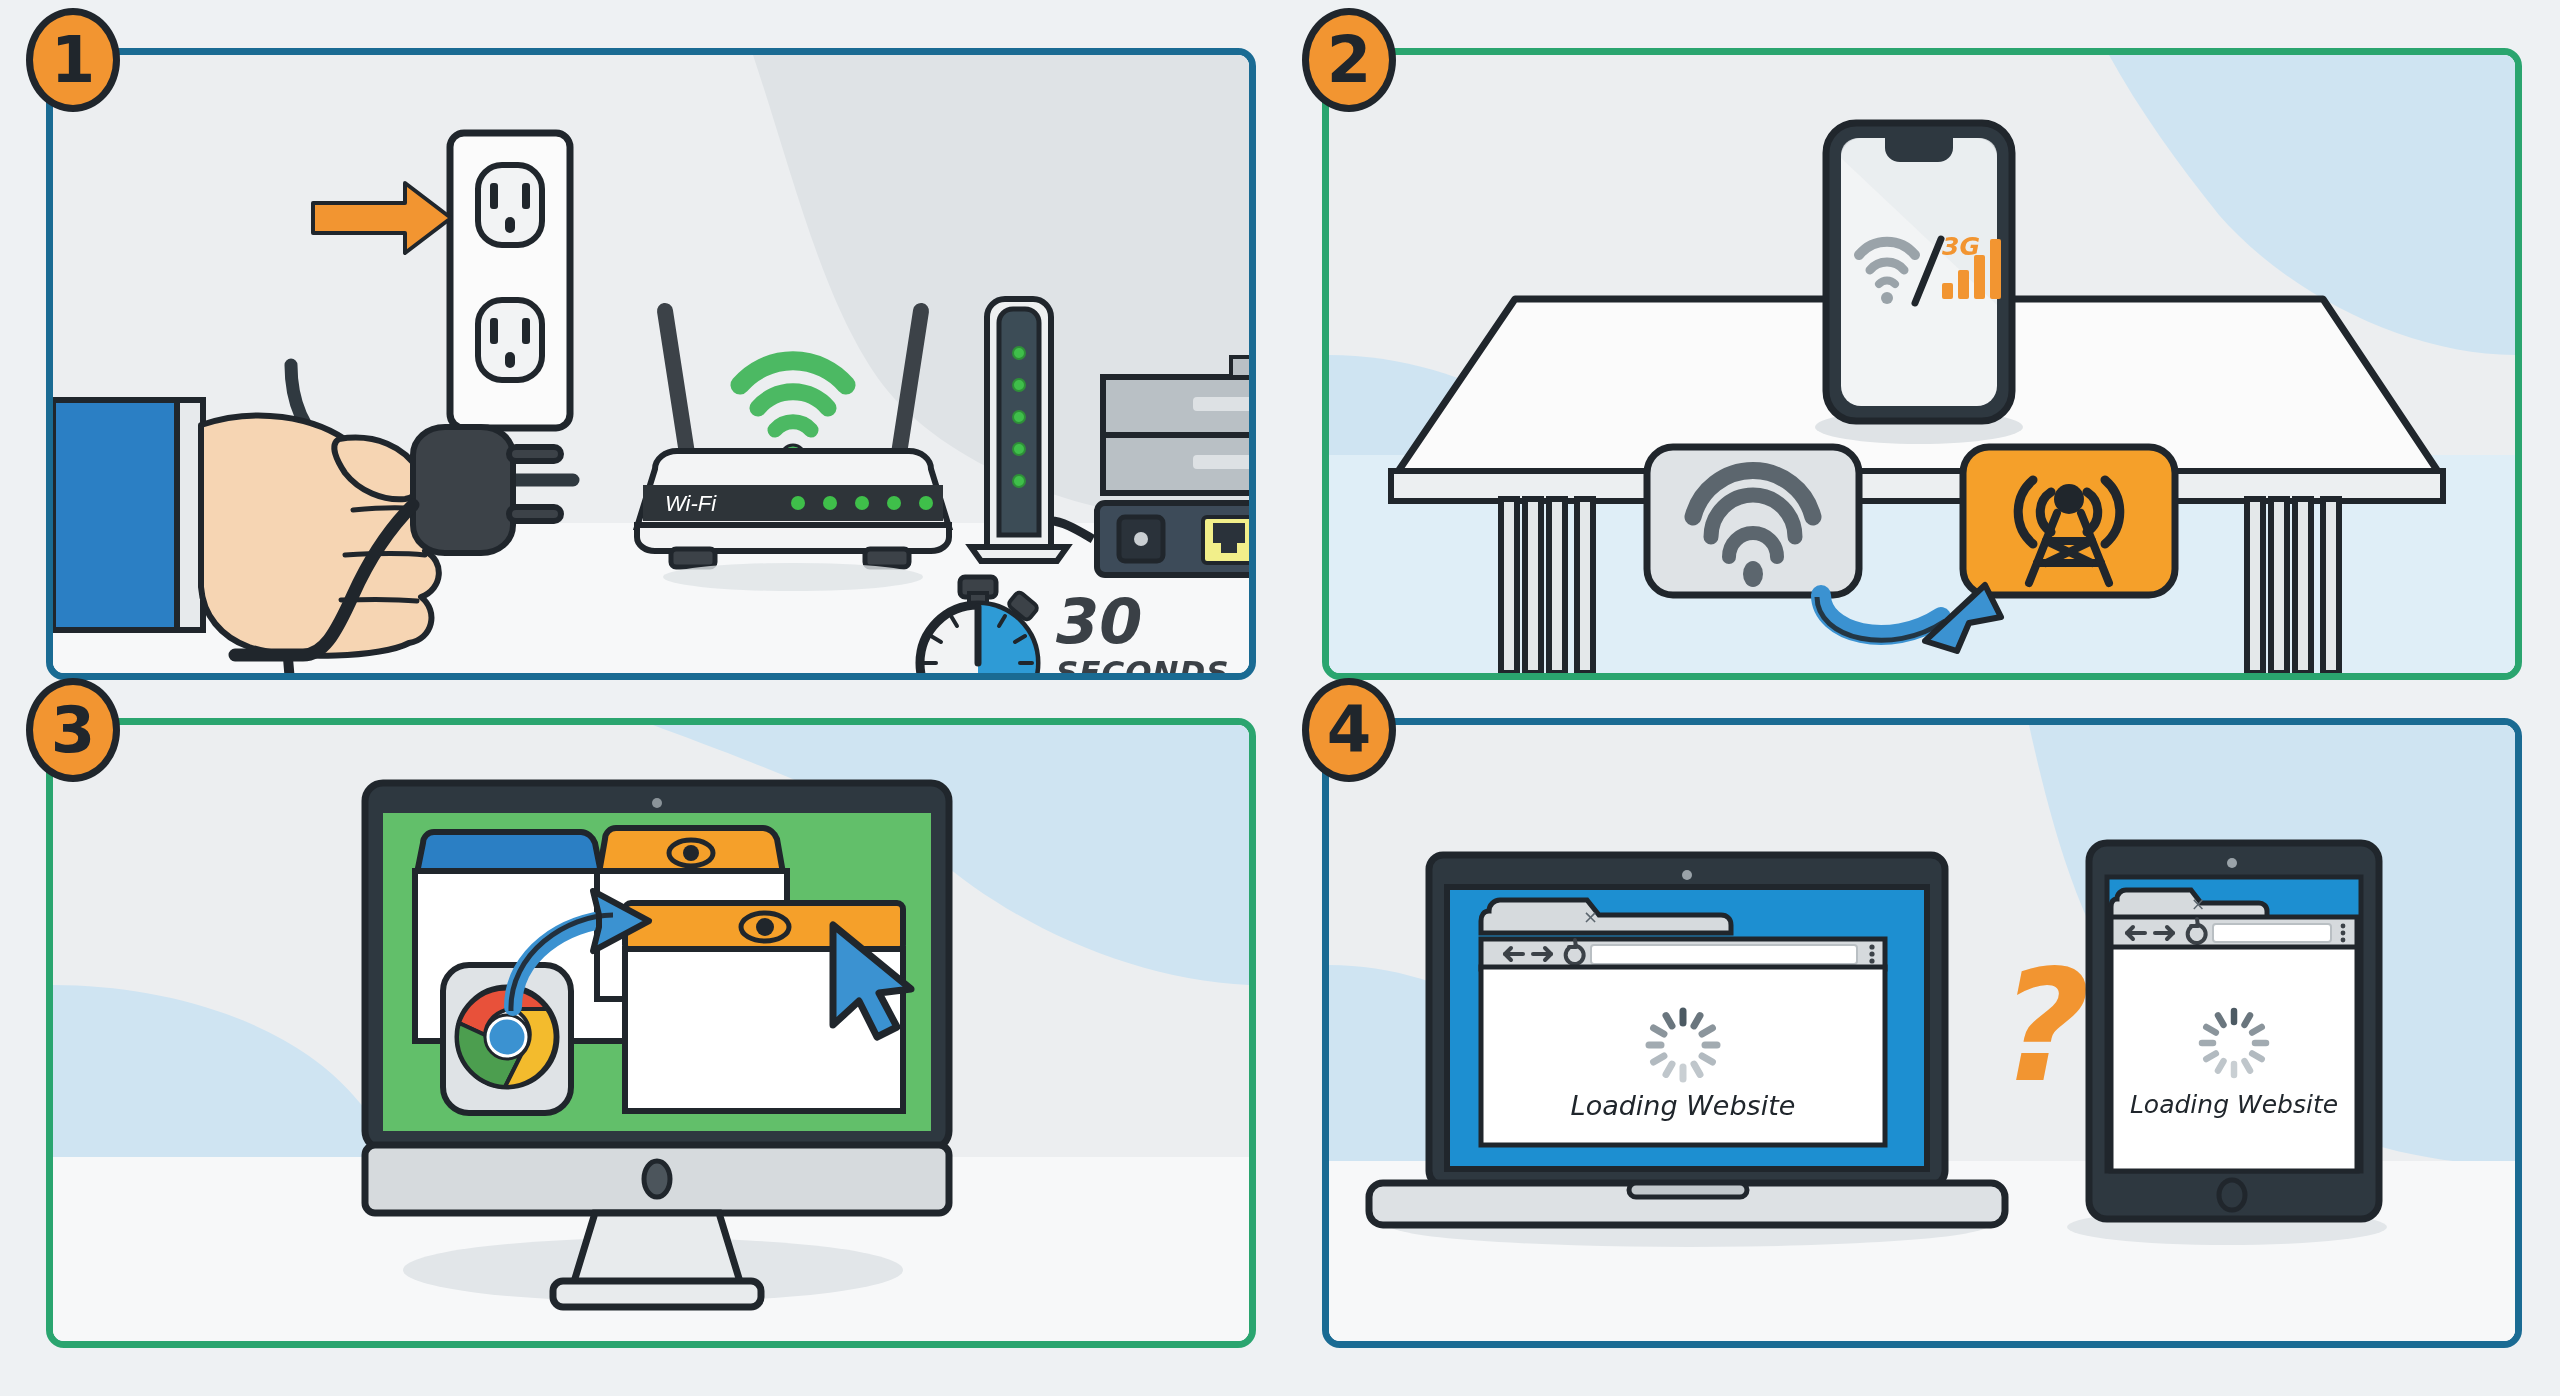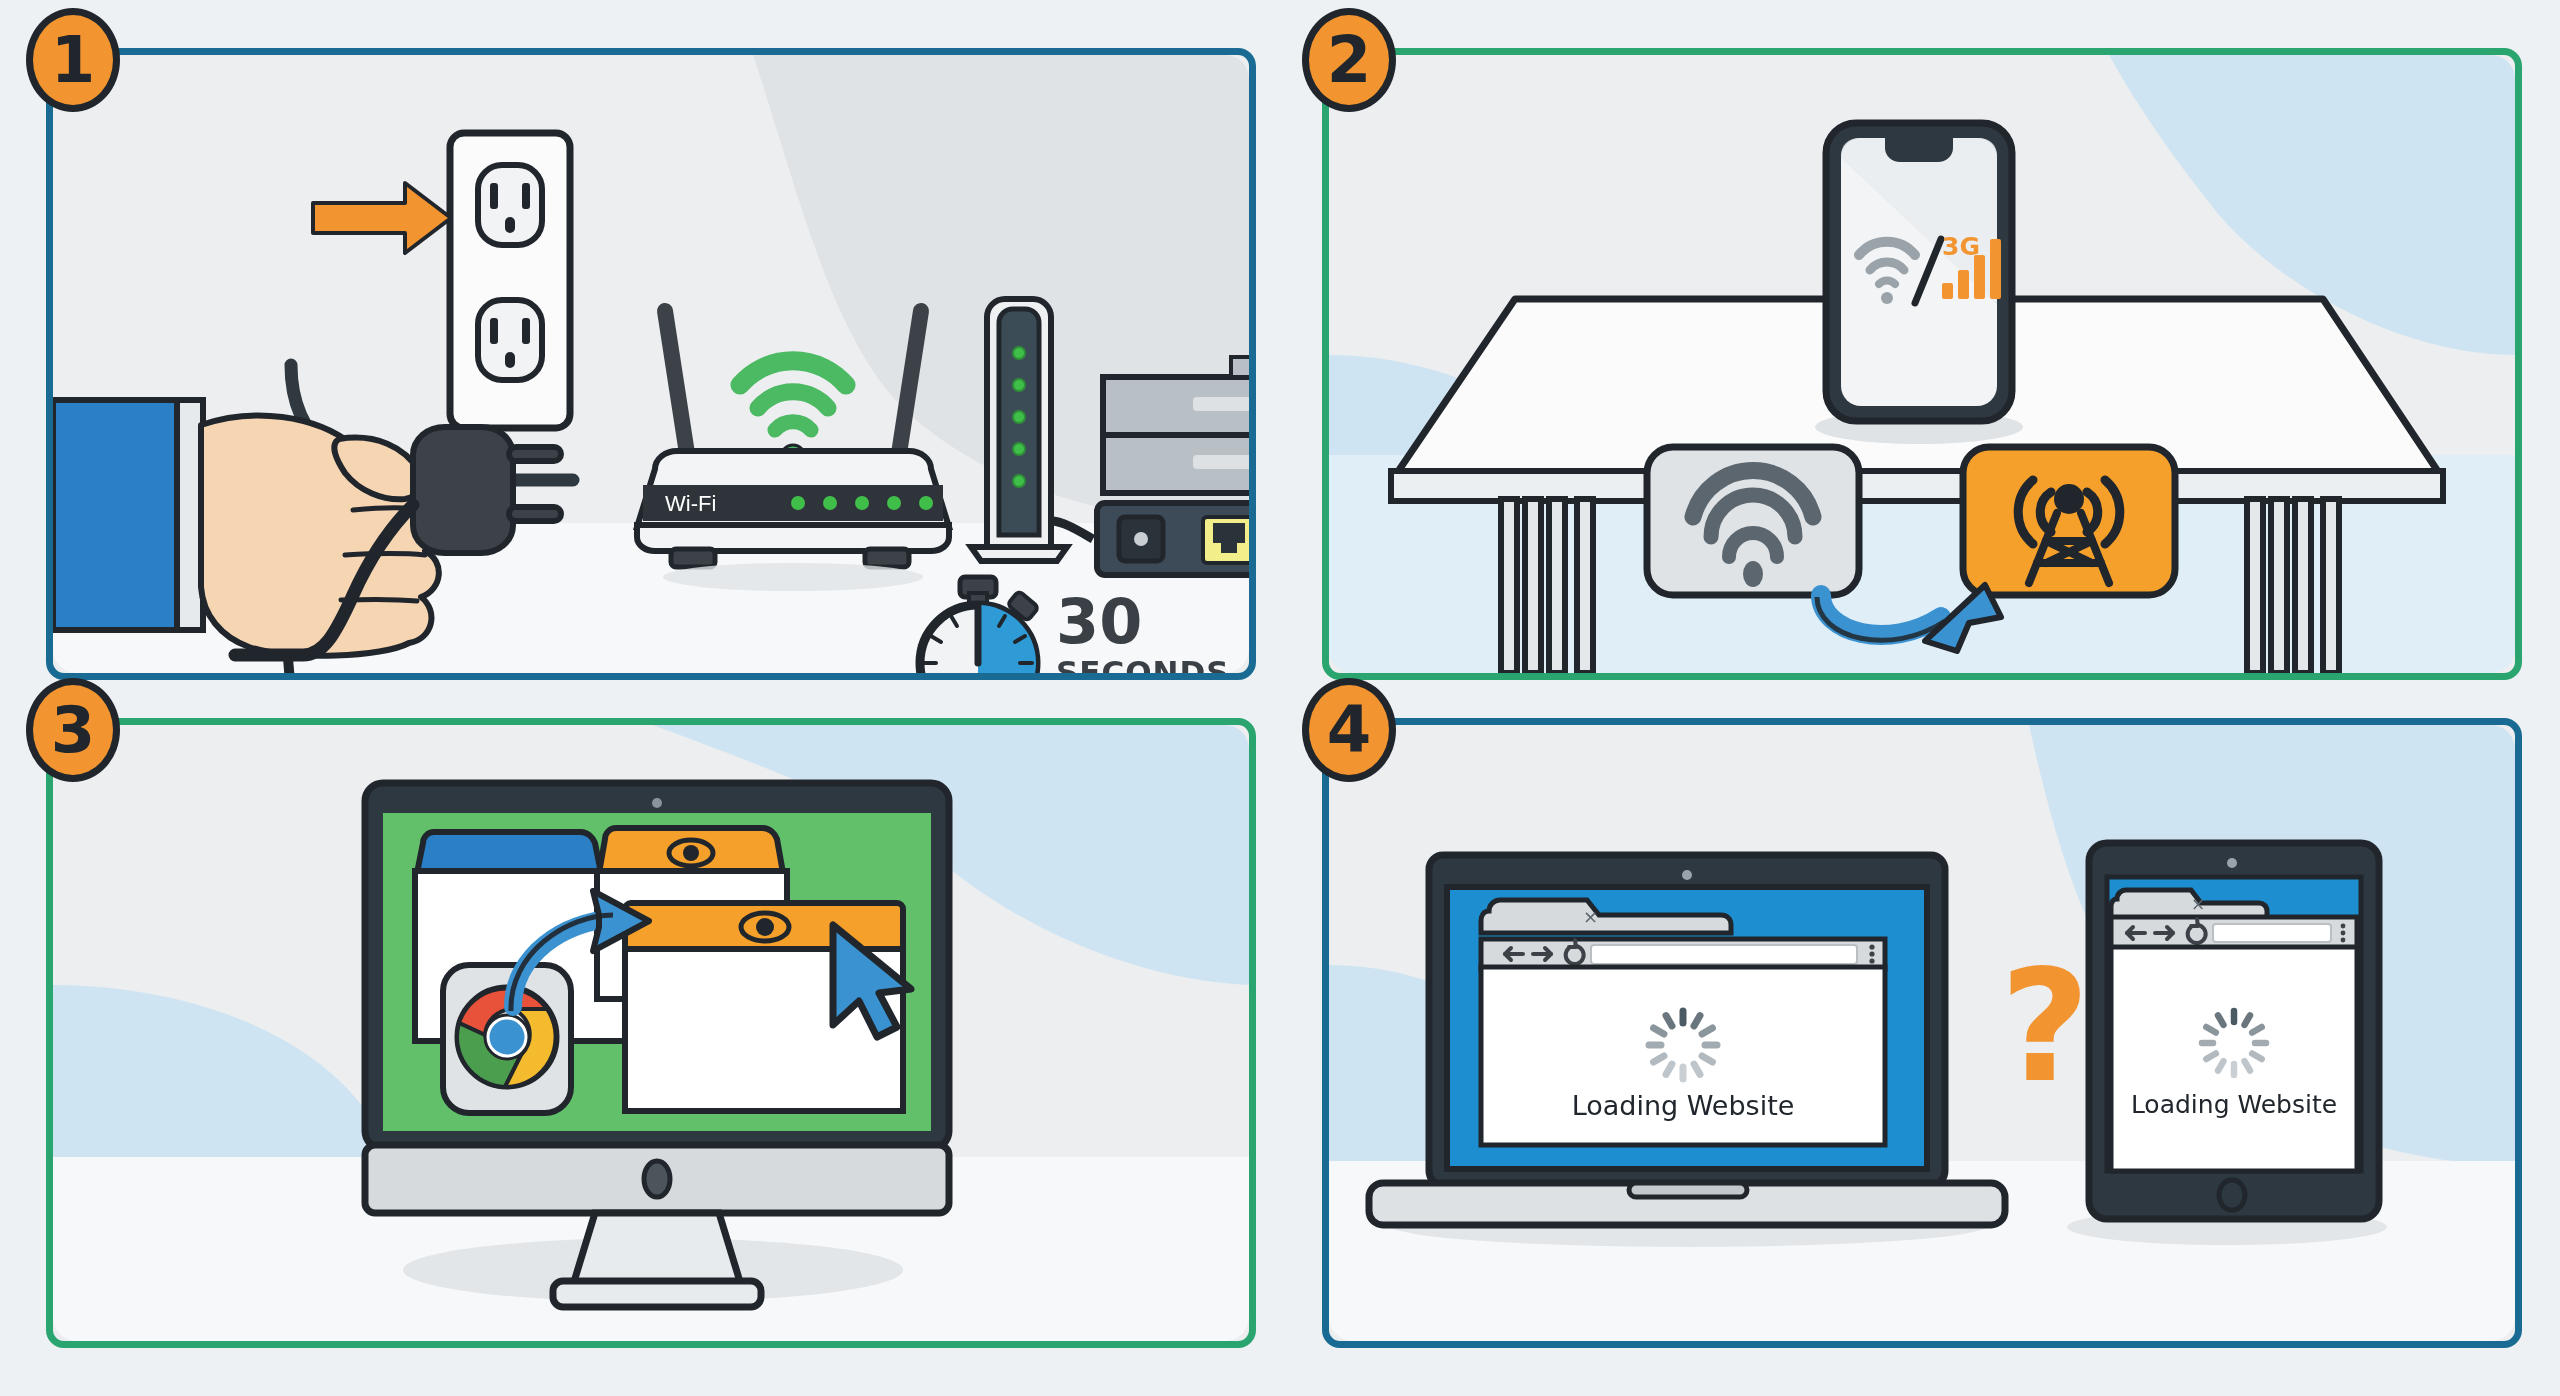--- a/index.html
+++ b/index.html
@@ -18,21 +18,22 @@
   
   .panel {
     position: absolute;
     background: #eceef0;
     border-radius: 18px;
     overflow: hidden;
   }
   .panel-inner {
     position: absolute; inset: 0;
     overflow: hidden;
-    border-radius: 24px;
+    border-radius: 9px;
+    font-style: italic;
   }
   .p1 { left: 46px;   top: 48px;   width: 1210px; height: 632px; border: 7px solid #1a6b93; }
   .p2 { left: 1322px; top: 48px;   width: 1200px; height: 632px; border: 7px solid #2aa56f; }
   .p3 { left: 46px;   top: 718px;  width: 1210px; height: 630px; border: 7px solid #2aa56f; }
   .p4 { left: 1322px; top: 718px;  width: 1200px; height: 630px; border: 7px solid #1a6b93; }
 
   
   .badge {
     position: absolute;
     width: 94px; height: 104px;

